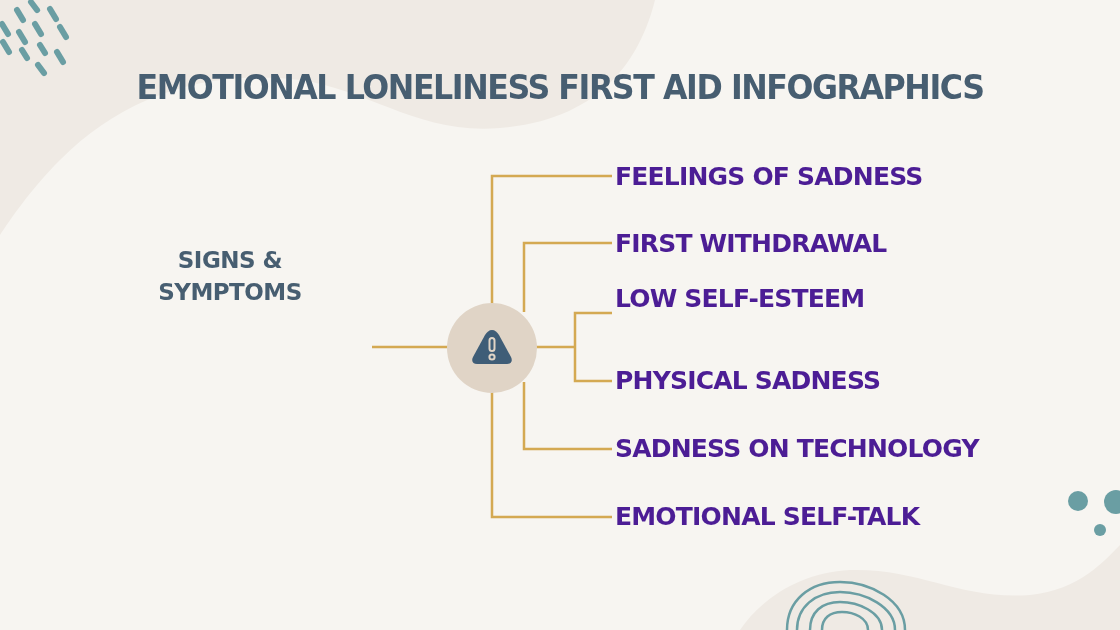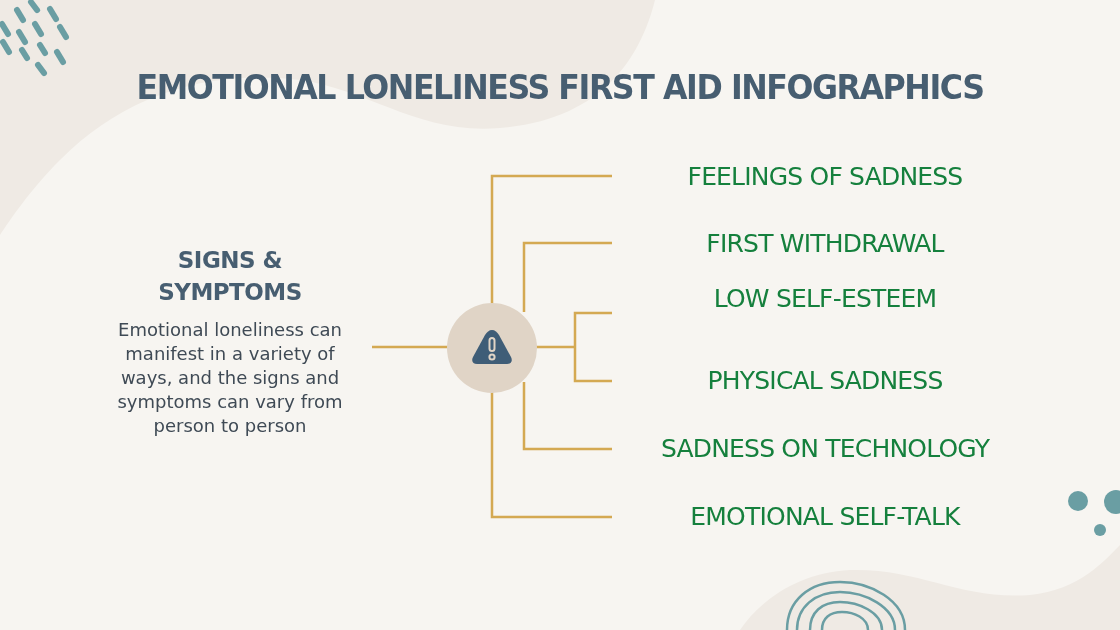--- a/index.html
+++ b/index.html
@@ -2,21 +2,21 @@
 <html><head>
 <meta charset="utf-8">
 <style>
   html, body { margin:0; padding:0; }
   body { width:1120px; height:630px; overflow:hidden; background:#f7f5f1; position:relative; font-family:"DejaVu Sans", sans-serif; }
   .bg { position:absolute; left:0; top:0; width:1120px; height:630px; }
   .title { position:absolute; left:0; width:1120px; top:68px; text-align:center; font-family:"DejaVu Sans", sans-serif; font-weight:bold; font-size:33px; color:#475e71; letter-spacing:-1.5px; transform:scaleX(0.96); }
   .left-block { position:absolute; left:100px; top:244px; width:260px; text-align:center; color:#475e71; }
   .left-title { font-weight:bold; font-size:23px; line-height:32px; letter-spacing:-0.5px; }
   .left-desc { margin-top:10px; font-size:18px; line-height:24px; color:#3f4a55; }
-  .item { position:absolute; left:615px; width:420px; text-align:center; font-weight:normal; font-size:25px; color:#15803d; letter-spacing:-0.8px; }
+  .item { position:absolute; left:615px; width:420px; font-weight:bold; font-size:25px; color:#4c1d95; letter-spacing:-0.8px; }
   .hub { position:absolute; left:447px; top:303px; width:90px; height:90px; border-radius:50%; background:#e0d4c6; }
 </style>
 </head>
 <body>
 
 <svg class="bg" viewBox="0 0 1120 630" xmlns="http://www.w3.org/2000/svg">
 
   <path d="M0,0 L655,0 C640,60 600,120 500,128 C420,135 370,90 300,80 C200,68 120,100 60,160 C30,190 10,220 0,235 Z" fill="#efeae4"></path>
 
   <path d="M740,630 C760,600 800,572 850,570 C920,568 960,600 1030,595 C1080,590 1105,560 1120,545 L1120,630 Z" fill="#efeae4"></path>
@@ -60,27 +60,20 @@
   </g>
 </svg>
 
 <div class="title">EMOTIONAL LONELINESS FIRST AID INFOGRAPHICS</div>
 
 <div class="left-block">
   <div class="left-title">
     <div>SIGNS &amp;</div>
     <div>SYMPTOMS</div>
   </div>
-  <div class="left-desc">
-    <div>Emotional loneliness can</div>
-    <div>manifest in a variety of</div>
-    <div>ways, and the signs and</div>
-    <div>symptoms can vary from</div>
-    <div>person to person</div>
-  </div>
 </div>
 
 <div class="hub">
   <svg width="90" height="90" viewBox="0 0 90 90">
     <path d="M45,27 C48,27 50,29 52,32 L64,54 C66,58 64,61 60,61 L30,61 C26,61 24,58 26,54 L38,32 C40,29 42,27 45,27 Z" fill="#3f5d77"></path>
     <rect x="42.5" y="35" width="5" height="13" rx="2.5" fill="none" stroke="#e0d4c6" stroke-width="2"></rect>
     <circle cx="45" cy="54" r="2.6" fill="none" stroke="#e0d4c6" stroke-width="2"></circle>
   </svg>
 </div>
 

